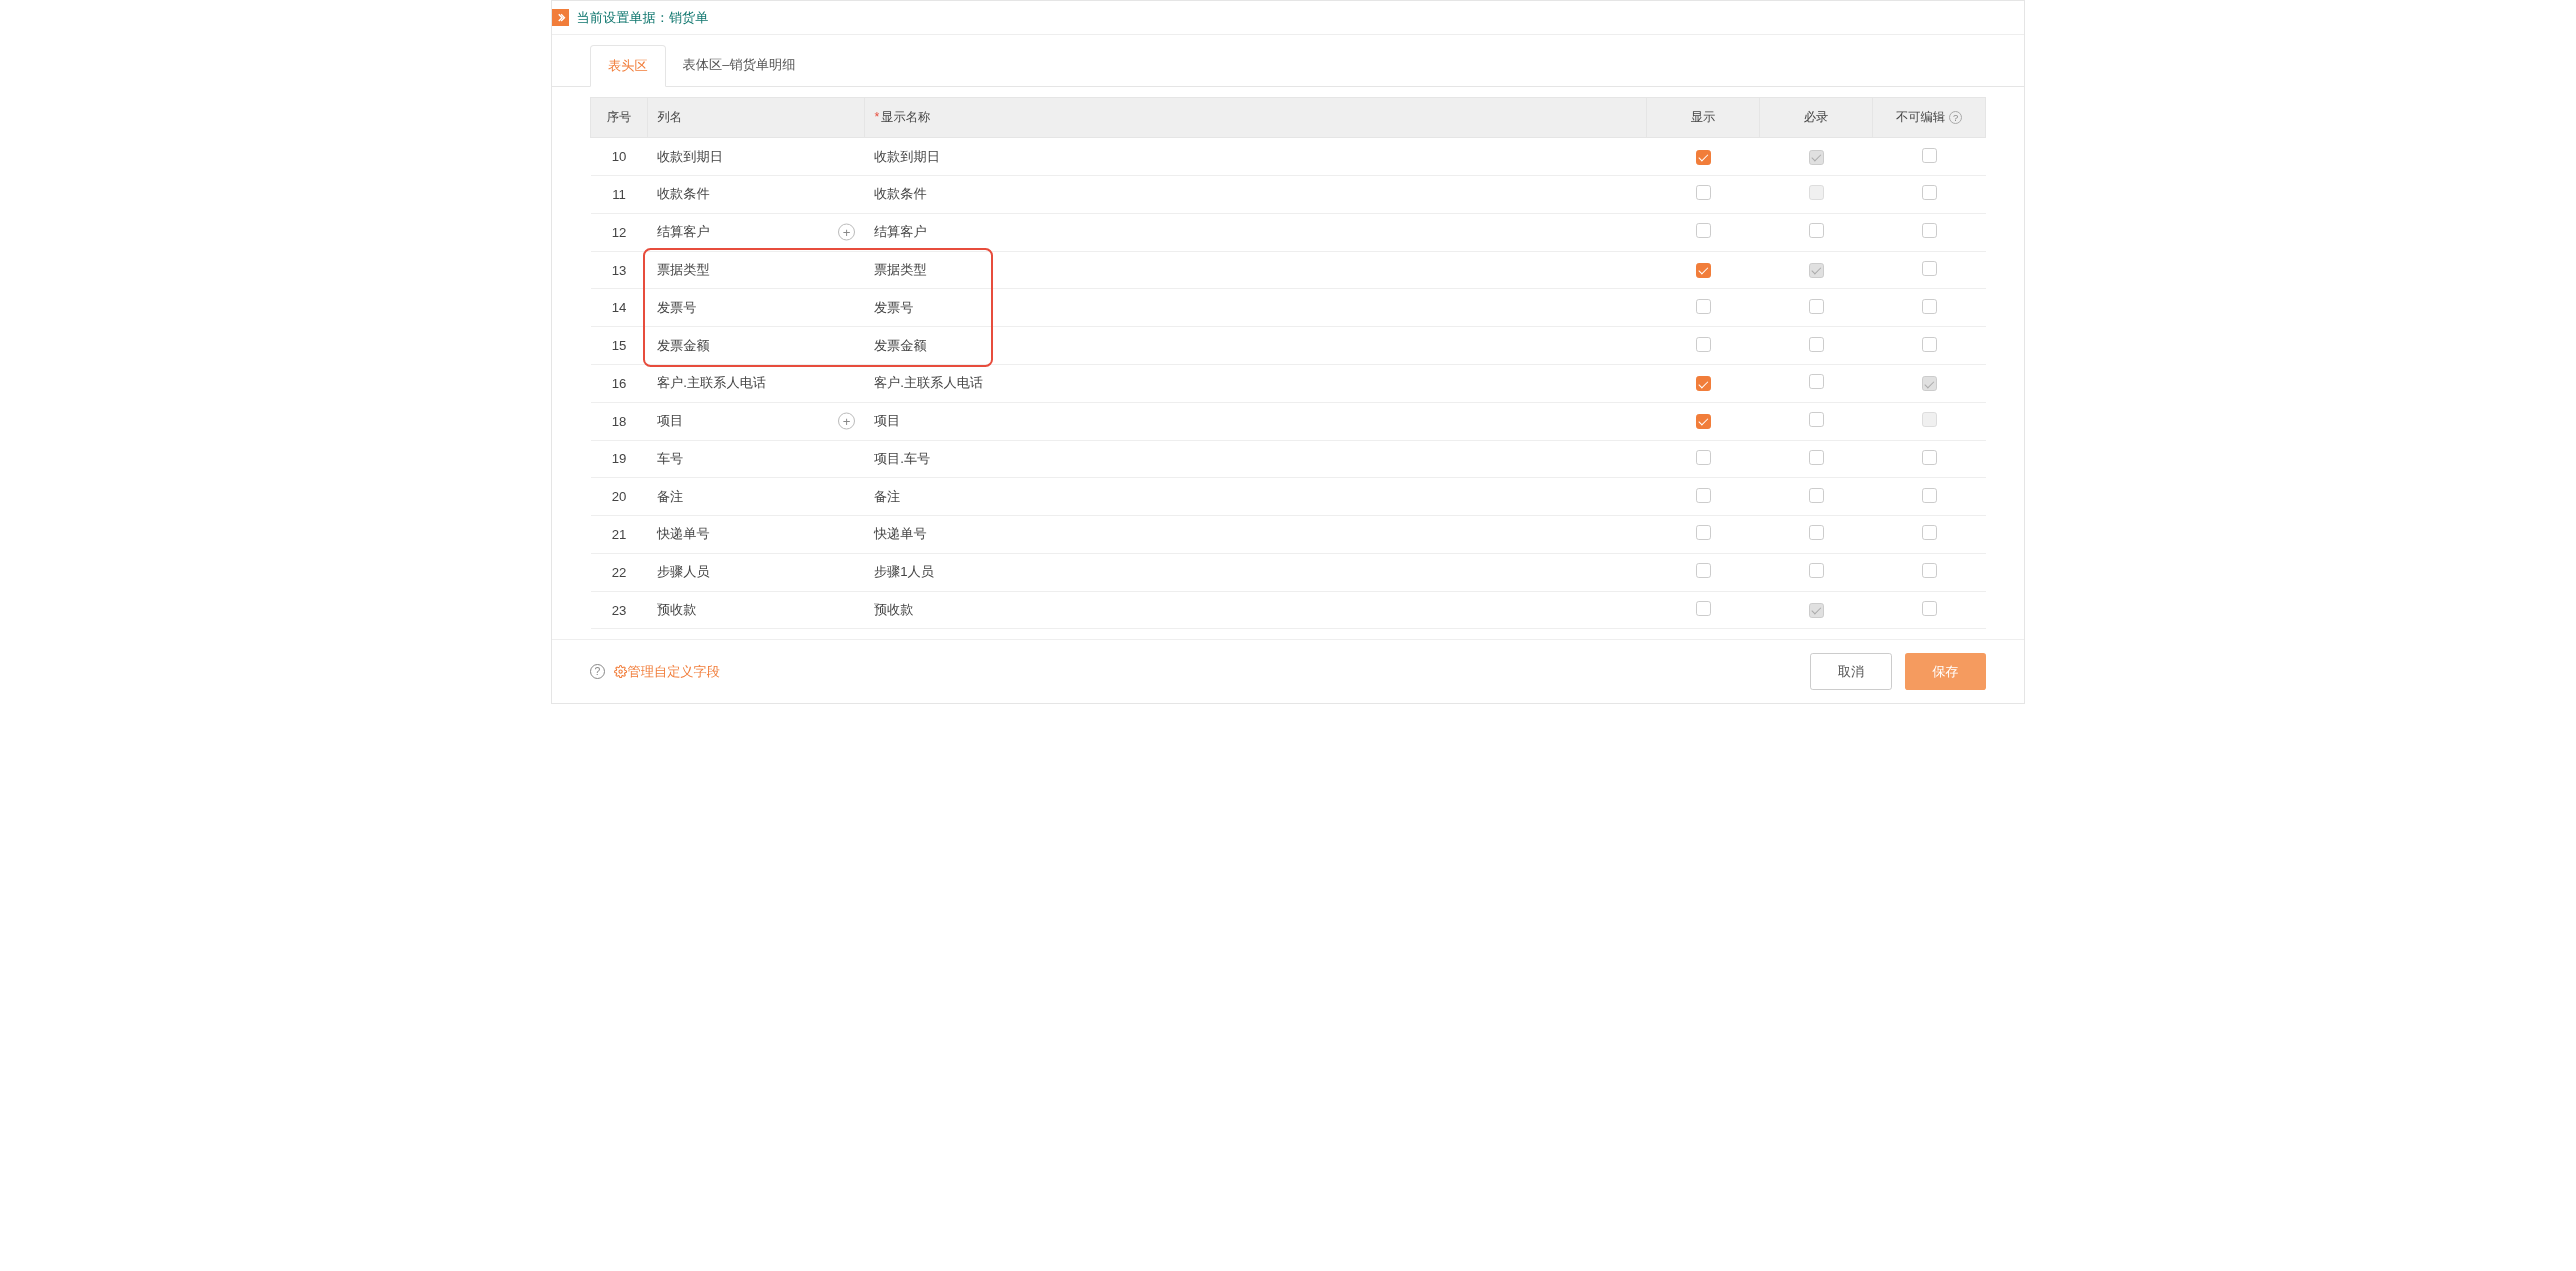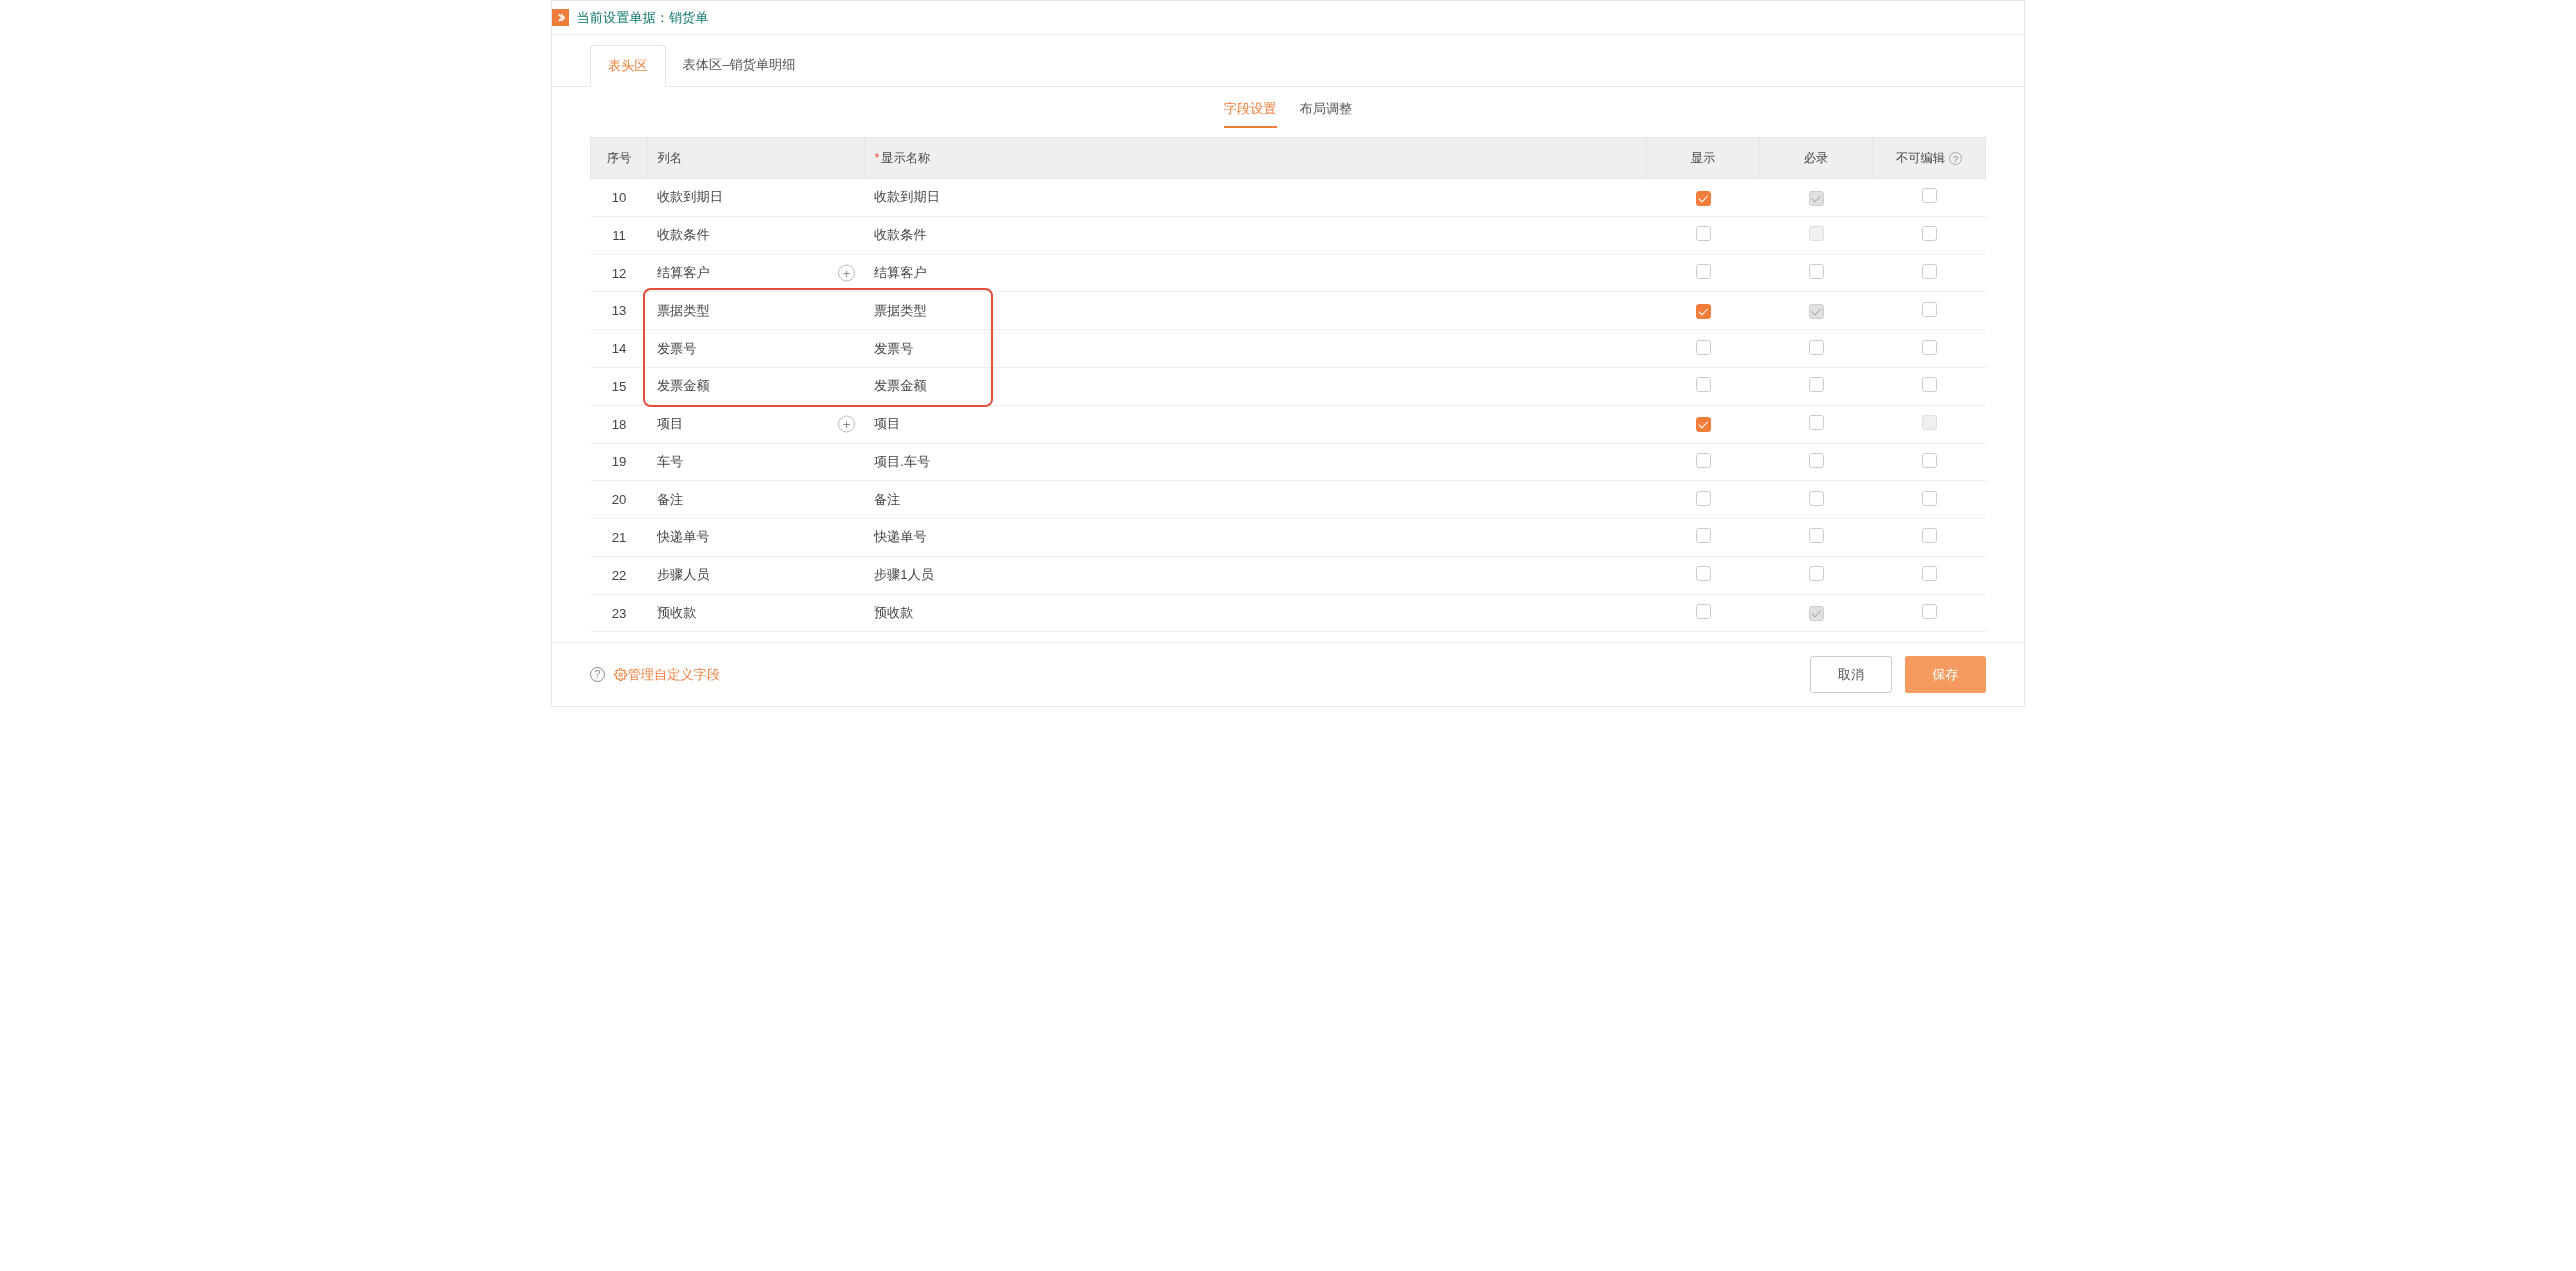--- a/index.html
+++ b/index.html
@@ -248,24 +248,20 @@
     <span class="header-title">
       <span>当前设置单据：</span><span>销货单</span>
     </span>
   </div>
 
   <div class="tabs-area" id="tabs-area">
       <div class="tab active">表头区</div>
       <div class="tab">表体区–销货单明细</div>
     </div>
 
-  <div class="subtabs" id="subtabs-area">
-      <div class="subtab active">字段设置</div>
-      <div class="subtab">布局调整</div>
-    </div>
 
   <div class="table-wrapper red-box-outer">
     <table>
       <thead>
         <tr>
           <th class="col-seq">序号</th>
           <th class="col-name">列名</th>
           <th class="col-display"><span class="required-mark">*</span><span>显示名称</span></th>
           <th class="col-check center">显示</th>
           <th class="col-check center">必录</th>
@@ -313,20 +309,28 @@
             <td class="col-check" style="text-align: center;"><span class="checkbox"></span></td>
             <td class="col-check" style="text-align: center;"><span class="checkbox"></span></td>
           </tr>
           <tr>
             <td class="col-seq">15</td>
             <td class="col-name"><span>发票金额</span></td>
             <td class="col-display">发票金额</td>
             <td class="col-check" style="text-align: center;"><span class="checkbox"></span></td>
             <td class="col-check" style="text-align: center;"><span class="checkbox"></span></td>
             <td class="col-check" style="text-align: center;"><span class="checkbox"></span></td>
+          </tr>
+          <tr>
+            <td class="col-seq">16</td>
+            <td class="col-name"><span>客户.主联系人电话</span></td>
+            <td class="col-display">客户.主联系人电话</td>
+            <td class="col-check" style="text-align: center;"><span class="checkbox checked"></span></td>
+            <td class="col-check" style="text-align: center;"><span class="checkbox"></span></td>
+            <td class="col-check" style="text-align: center;"><span class="checkbox checked disabled"></span></td>
           </tr>
           <tr>
             <td class="col-seq">18</td>
             <td class="col-name"><span>项目</span><span class="plus-btn">+</span></td>
             <td class="col-display">项目</td>
             <td class="col-check" style="text-align: center;"><span class="checkbox checked"></span></td>
             <td class="col-check" style="text-align: center;"><span class="checkbox"></span></td>
             <td class="col-check" style="text-align: center;"><span class="checkbox disabled"></span></td>
           </tr>
           <tr>

